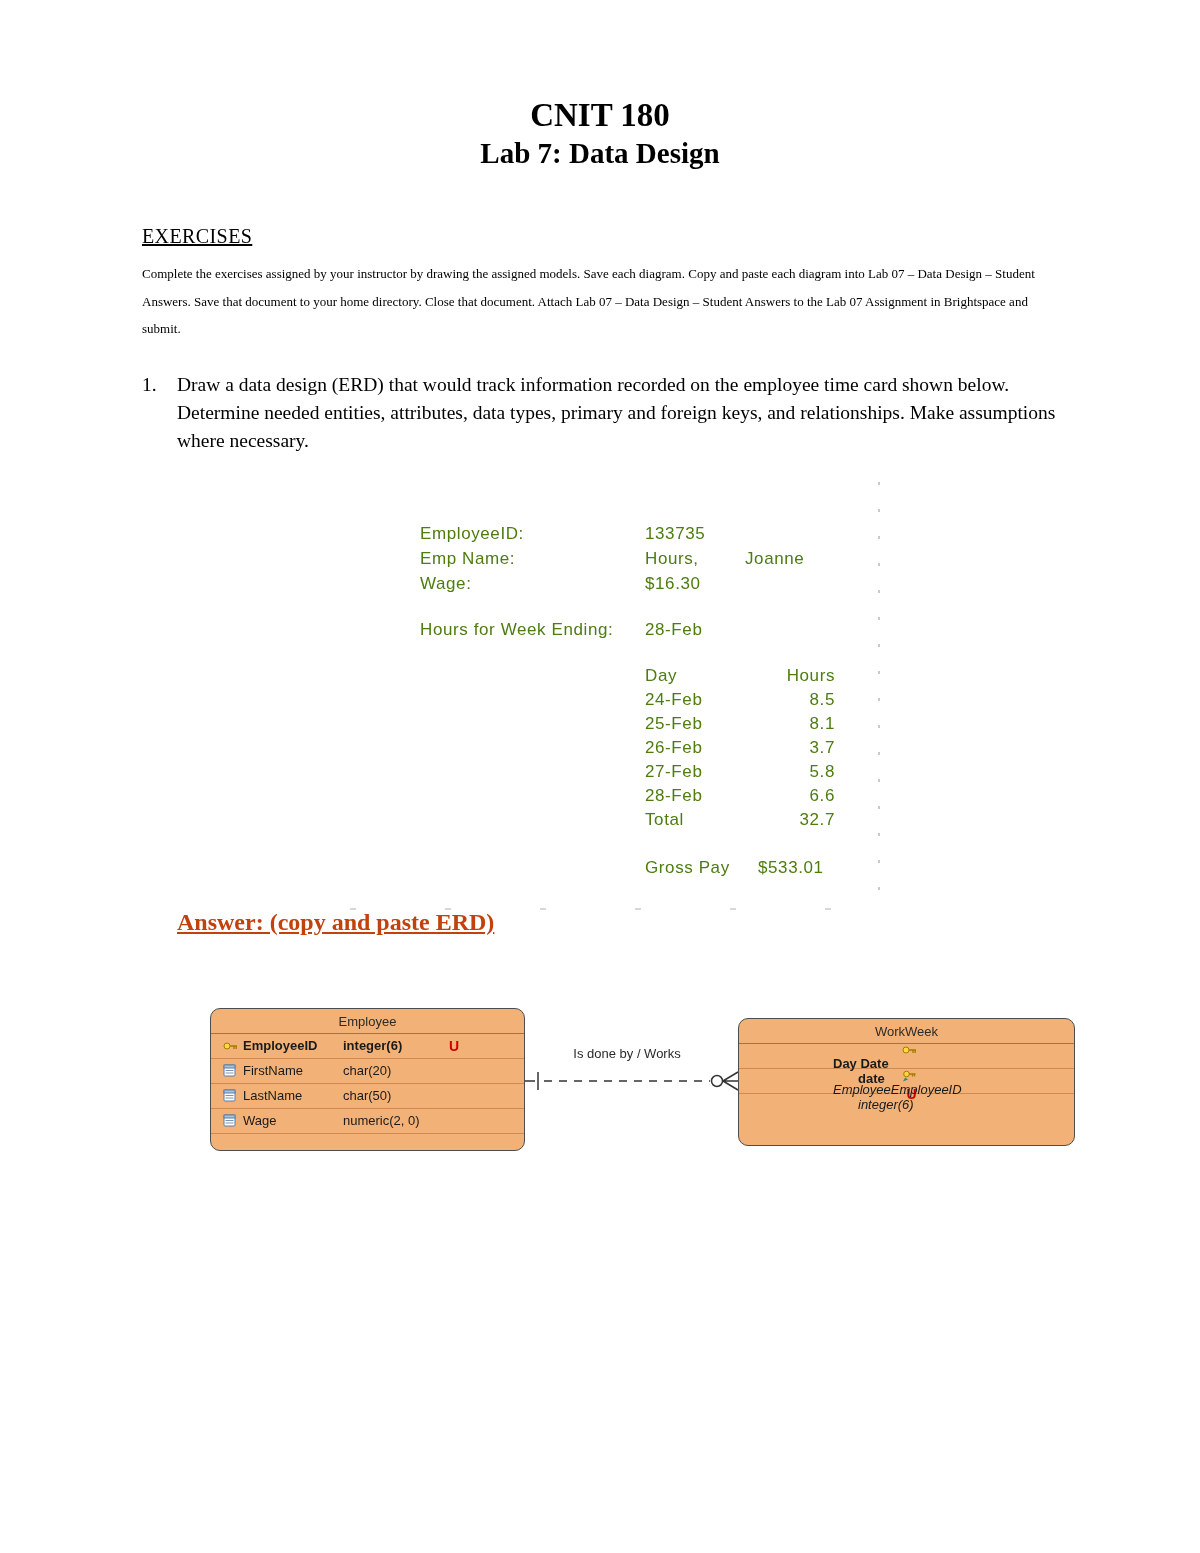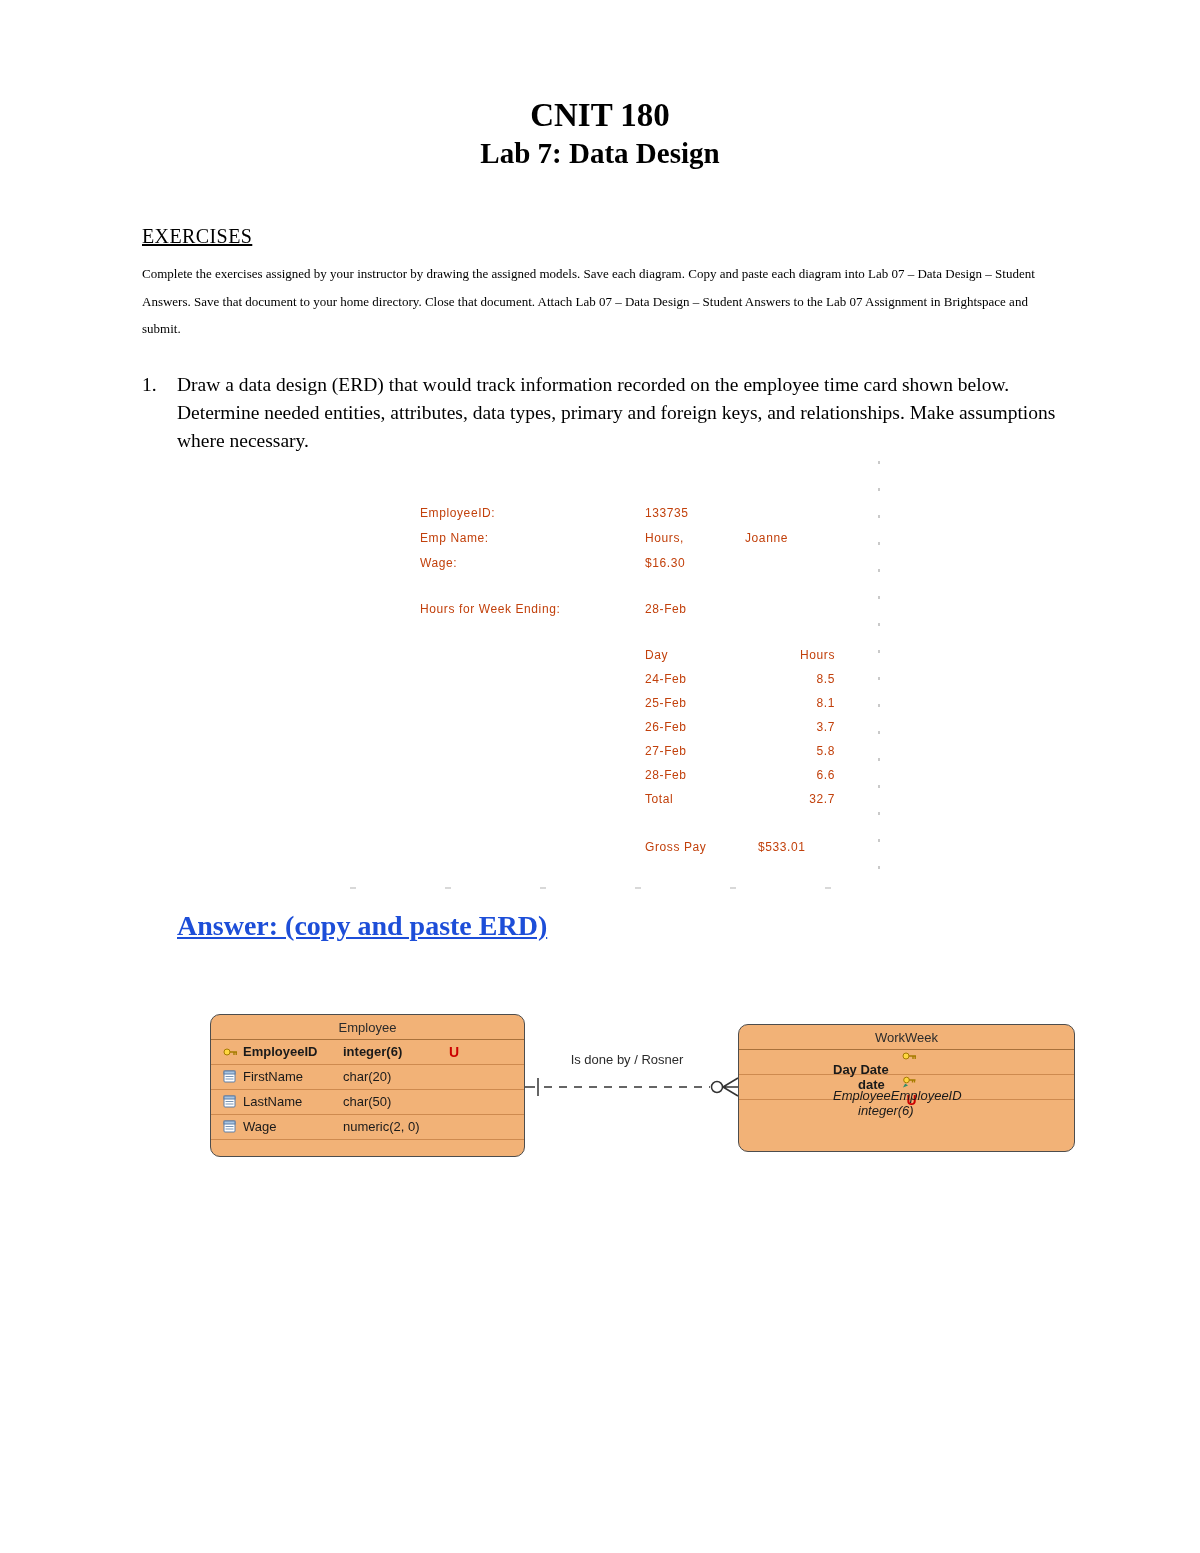--- a/index.html
+++ b/index.html
@@ -17,23 +17,23 @@
   .content { margin-left:142px; width:916px; }
   .exercises { margin-top:52px; font-size:20px; text-decoration:underline; letter-spacing:.4px; }
   .intro { margin-top:12px; font-size:13px; line-height:27.5px; }
   .list-item { margin-top:28px; display:flex; font-size:19.5px; line-height:28px; }
   .list-num { width:35px; }
   .list-text { width:881px; }
 
   
   .timecard {
     position:relative;
-    margin-left:420px; margin-top:46px; width:458px;
+    margin-left:420px; margin-top:67px; width:458px;
     font-family:"Liberation Sans", sans-serif;
-    font-size:12px; letter-spacing:.6px; color:#c2410c;
+    font-size:17px; letter-spacing:.6px; color:#4d7c0f;
   }
   .tc-row { display:flex; height:25px; align-items:center; }
   .tc-label { width:225px; }
   .tc-val1 { width:100px; }
   .tc-gap { height:21px; }
   .tc-table { margin-left:225px; width:190px; }
   .tc-trow { display:flex; height:24px; align-items:center; }
   .tc-day { width:120px; }
   .tc-hours { width:70px; text-align:right; }
   .tc-gross { display:flex; margin-left:225px; margin-top:24px; height:25px; align-items:center; }
@@ -43,23 +43,23 @@
     background:repeating-linear-gradient(180deg,#9e9e9e 0 3px, transparent 3px 27px);
     opacity:.55;
   }
   .tc-bottom-dots {
     position:absolute; top:386px; left:-70px; width:532px; height:2px;
     background:repeating-linear-gradient(90deg,#9e9e9e 0 6px, transparent 6px 95px);
     opacity:.4;
   }
 
   .answer {
-    margin-top:50px; margin-left:177px;
-    font-size:28px; font-weight:bold;
-    color:#1d4ed8; text-decoration:underline;
+    margin-top:28px; margin-left:177px;
+    font-size:24px; font-weight:bold;
+    color:#c2410c; text-decoration:underline;
   }
 
   
   .erd { position:relative; margin-top:72px; width:1200px; height:210px; font-family:"Liberation Sans", sans-serif; }
   .connector { position:absolute; left:0; top:0; pointer-events:none; }
   .rel-label { position:absolute; left:544px; top:38px; width:166px; text-align:center; font-size:13px; color:#2b2b2b; }
 
   .entity {
     position:absolute; background:#F2B277;
     border:1.5px solid #4d4d4d; border-radius:10px; overflow:hidden;
@@ -162,21 +162,21 @@
 <div class="erd">
 
   <svg class="connector" width="1200" height="210" viewBox="0 0 1200 210">
     <line x1="525" y1="73" x2="535" y2="73" stroke="#333" stroke-width="1.5"></line>
     <line x1="538" y1="64" x2="538" y2="82" stroke="#333" stroke-width="1.5"></line>
     <line x1="544" y1="73" x2="710" y2="73" stroke="#333" stroke-width="1.5" stroke-dasharray="8 7"></line>
     <circle cx="717" cy="73" r="5.5" fill="#ffffff" stroke="#333" stroke-width="1.5"></circle>
     <path d="M723 73 L738 64 M723 73 L738 73 M723 73 L738 82" stroke="#333" stroke-width="1.5" fill="none"></path>
   </svg>
 
-  <div class="rel-label">Is done by / Rosner</div>
+  <div class="rel-label">Is done by / Works</div>
 
   <div class="entity entity-employee">
     <div class="entity-title">Employee</div>
     <div class="attr-row attr-bold">
       <span class="attr-icon">
         <svg width="15" height="12" viewBox="0 0 15 12">
             <circle cx="4" cy="6" r="3" fill="#FFD740" stroke="#A67C00"></circle>
             <path d="M7 6 H14 M11 6 V9 M13.2 6 V9" stroke="#A67C00" stroke-width="1.4" fill="none"></path>
           </svg>
       </span>

